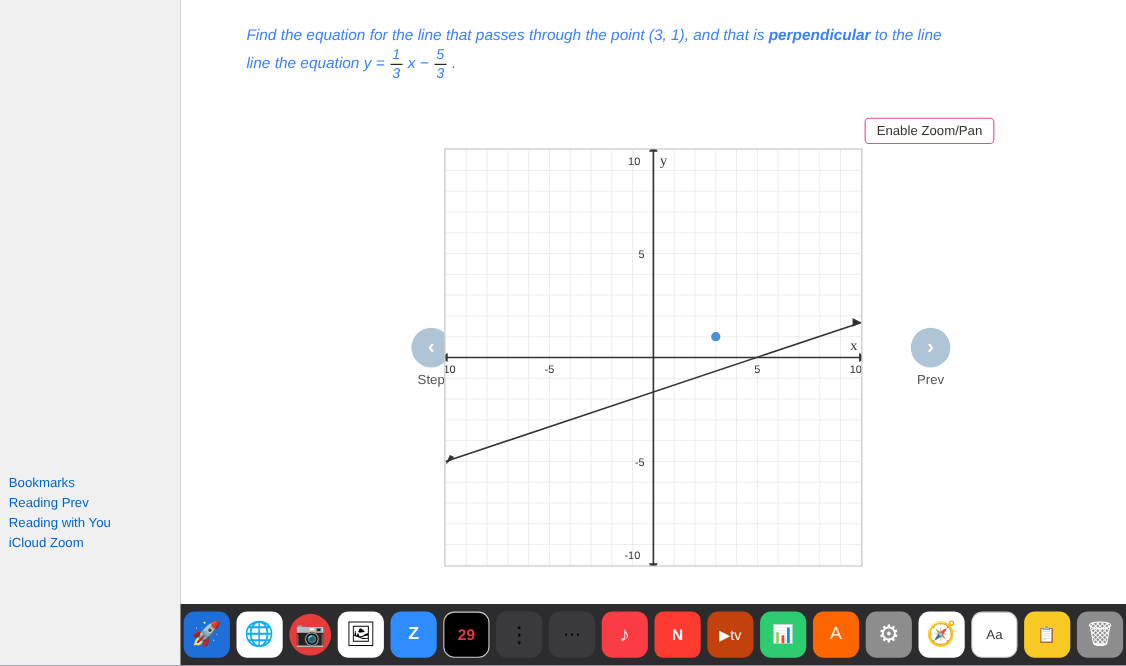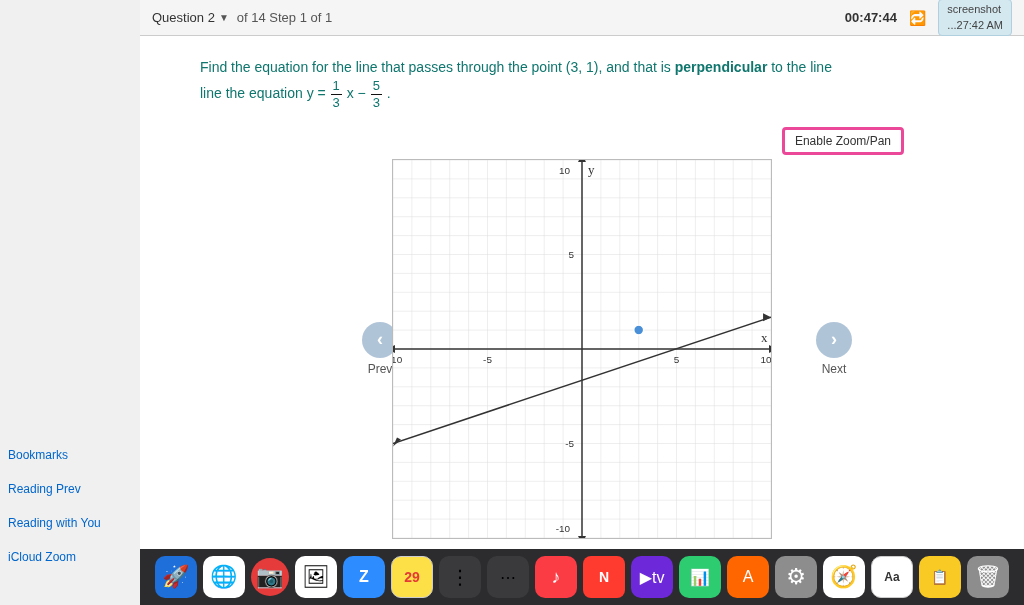--- a/index.html
+++ b/index.html
@@ -8,27 +8,27 @@
       width: 1024px;
       height: 605px;
       overflow: hidden;
       background: #1a1a2e;
       font-family: -apple-system, BlinkMacSystemFont, 'Helvetica Neue', Arial, sans-serif;
       display: flex;
     }
 
     
     .left-sidebar {
-      width: 140px;
+      width: 164px;
       height: 605px;
       background: #f0f0f0;
       display: flex;
       flex-direction: column;
       padding: 10px 8px;
-      gap: 16px;
+      gap: 0;
       flex-shrink: 0;
     }
 
     .sidebar-link {
       font-size: 12px;
       color: #0066cc;
       cursor: pointer;
       padding: 2px 0;
     }
 
@@ -108,24 +108,25 @@
       display: flex;
       flex-direction: column;
       padding: 20px 60px;
       position: relative;
       overflow: hidden;
     }
 
     
     .problem-text {
       font-size: 14px;
-      color: #0f766e;
+      color: #3b82f6;
       line-height: 1.6;
-      margin-bottom: 16px;
+      margin-bottom: 32px;
       max-width: 680px;
+      font-style: italic;
     }
 
     .problem-text strong {
       font-weight: 700;
     }
 
     .math-fraction {
       display: inline-flex;
       flex-direction: column;
       align-items: center;
@@ -151,21 +152,21 @@
       display: flex;
       flex-direction: column;
       align-items: center;
       position: relative;
       flex: 1;
     }
 
     .enable-zoom-btn {
       align-self: flex-end;
       background: white;
-      border: 3px solid #ec4899;
+      border: 1px solid #ec4899;
       border-radius: 4px;
       padding: 4px 10px;
       font-size: 12px;
       cursor: pointer;
       color: #333;
       margin-bottom: 4px;
       margin-right: 60px;
     }
 
     .graph-wrapper {
@@ -262,37 +263,20 @@
 <div class="left-sidebar">
   <div style="height: 420px;"></div>
   <div class="sidebar-link">Bookmarks</div>
   <div class="sidebar-link">Reading Prev</div>
   <div class="sidebar-link">Reading with You</div>
   <div class="sidebar-link">iCloud Zoom</div>
 </div>
 
 <div class="main-area">
 
-  <div class="top-bar">
-    <div class="top-bar-left">
-      <div class="question-selector">
-        <span>Question 2</span>
-        <span class="chevron">▼</span>
-      </div>
-      <span class="step-info">of 14 Step 1 of 1</span>
-    </div>
-    <div class="top-bar-right">
-      <span class="timer">00:47:44</span>
-      <span style="font-size:14px; cursor:pointer;">🔁</span>
-      <div class="screenshot-badge">
-        <div>screenshot</div>
-        <div>...27:42 AM</div>
-      </div>
-    </div>
-  </div>
 
   <div class="content-area">
 
     <div class="problem-text">
       <span>Find the equation for the line that passes through the point (3, 1), and that is <strong>perpendicular</strong> to the line</span>
       <br>
       <span>line the equation y = </span>
       <span class="math-fraction">
         <span class="numerator">1</span>
         <span class="denominator">3</span>
@@ -305,21 +289,21 @@
       <span>.</span>
     </div>
 
     <div class="graph-outer">
       <button class="enable-zoom-btn">Enable Zoom/Pan</button>
 
       <div style="position: relative; display: flex; align-items: center;">
 
         <div class="nav-prev">
           <div class="nav-circle">‹</div>
-          <span class="nav-label">Prev</span>
+          <span class="nav-label">Step</span>
         </div>
 
         <div class="graph-wrapper">
           <svg class="graph-svg" viewBox="0 0 380 380">
 
             <rect x="0" y="0" width="380" height="380" fill="white"></rect>
 
             <g stroke="#ddd" stroke-width="0.5">
 
               <line x1="0" y1="0" x2="0" y2="380"></line>
@@ -405,41 +389,41 @@
             <polygon points="8,281 0,288 4,279" fill="#333"></polygon>
 
             <polygon points="372,154 380,158 372,162" fill="#333"></polygon>
 
             <circle cx="247" cy="171" r="5" fill="#4a90d9" stroke="#fff" stroke-width="1.5"></circle>
           </svg>
         </div>
 
         <div class="nav-next">
           <div class="nav-circle">›</div>
-          <span class="nav-label">Next</span>
+          <span class="nav-label">Prev</span>
         </div>
       </div>
     </div>
 
   </div>
 
   <div class="taskbar">
     <div class="taskbar-icon blue">🚀</div>
     <div class="taskbar-icon white-bg">🌐</div>
     <div class="taskbar-icon" style="background:#e63b3b; border-radius:50%; width:38px; height:38px;">📷</div>
     <div class="taskbar-icon white-bg">🖼</div>
     <div class="taskbar-icon blue" style="font-size:16px; font-weight:bold; color:white; background:#2d8cff;">Z</div>
-    <div class="taskbar-icon calendar-bg" style="font-size:14px; font-weight:bold; color:#e53935; background:#fde047; border:1px solid #ccc;">29</div>
+    <div class="taskbar-icon calendar-bg" style="font-size:14px; font-weight:bold; color:#e53935; background:#000000; border:1px solid #ccc;">29</div>
     <div class="taskbar-icon dark-gray" style="font-size:20px;">⋮</div>
     <div class="taskbar-icon dark-gray" style="font-size:16px;">⋯</div>
     <div class="taskbar-icon orange" style="font-size:18px; background:#fc3c44; color:white;">♪</div>
     <div class="taskbar-icon white-bg" style="font-size:14px; font-weight:bold; background:#ff3b30; color:white; border-radius:8px;">N</div>
-    <div class="taskbar-icon" style="background:#6d28d9; color:white; font-size:16px;">▶tv</div>
+    <div class="taskbar-icon" style="background:#c2410c; color:white; font-size:13px;">▶tv</div>
     <div class="taskbar-icon" style="background:#2ecc71; color:white; font-size:16px;">📊</div>
     <div class="taskbar-icon" style="background:#ff6600; color:white; font-size:16px;">A</div>
     <div class="taskbar-icon" style="background:#8d8d8d; color:white;">⚙</div>
     <div class="taskbar-icon white-bg">🧭</div>
-    <div class="taskbar-icon white-bg" style="font-size:12px; font-weight:bold; background:#fff; border:1px solid #ccc; color:#333;">Aa</div>
+    <div class="taskbar-icon white-bg" style="font-size:12px; font-weight:normal; background:#fff; border:1px solid #ccc; color:#333;">Aa</div>
     <div class="taskbar-icon" style="background:#f9ca24; font-size:14px;">📋</div>
     <div class="taskbar-icon silver" style="background:#8d8d8d; color:white;">🗑</div>
   </div>
 
 </div>
 
 </body></html>

